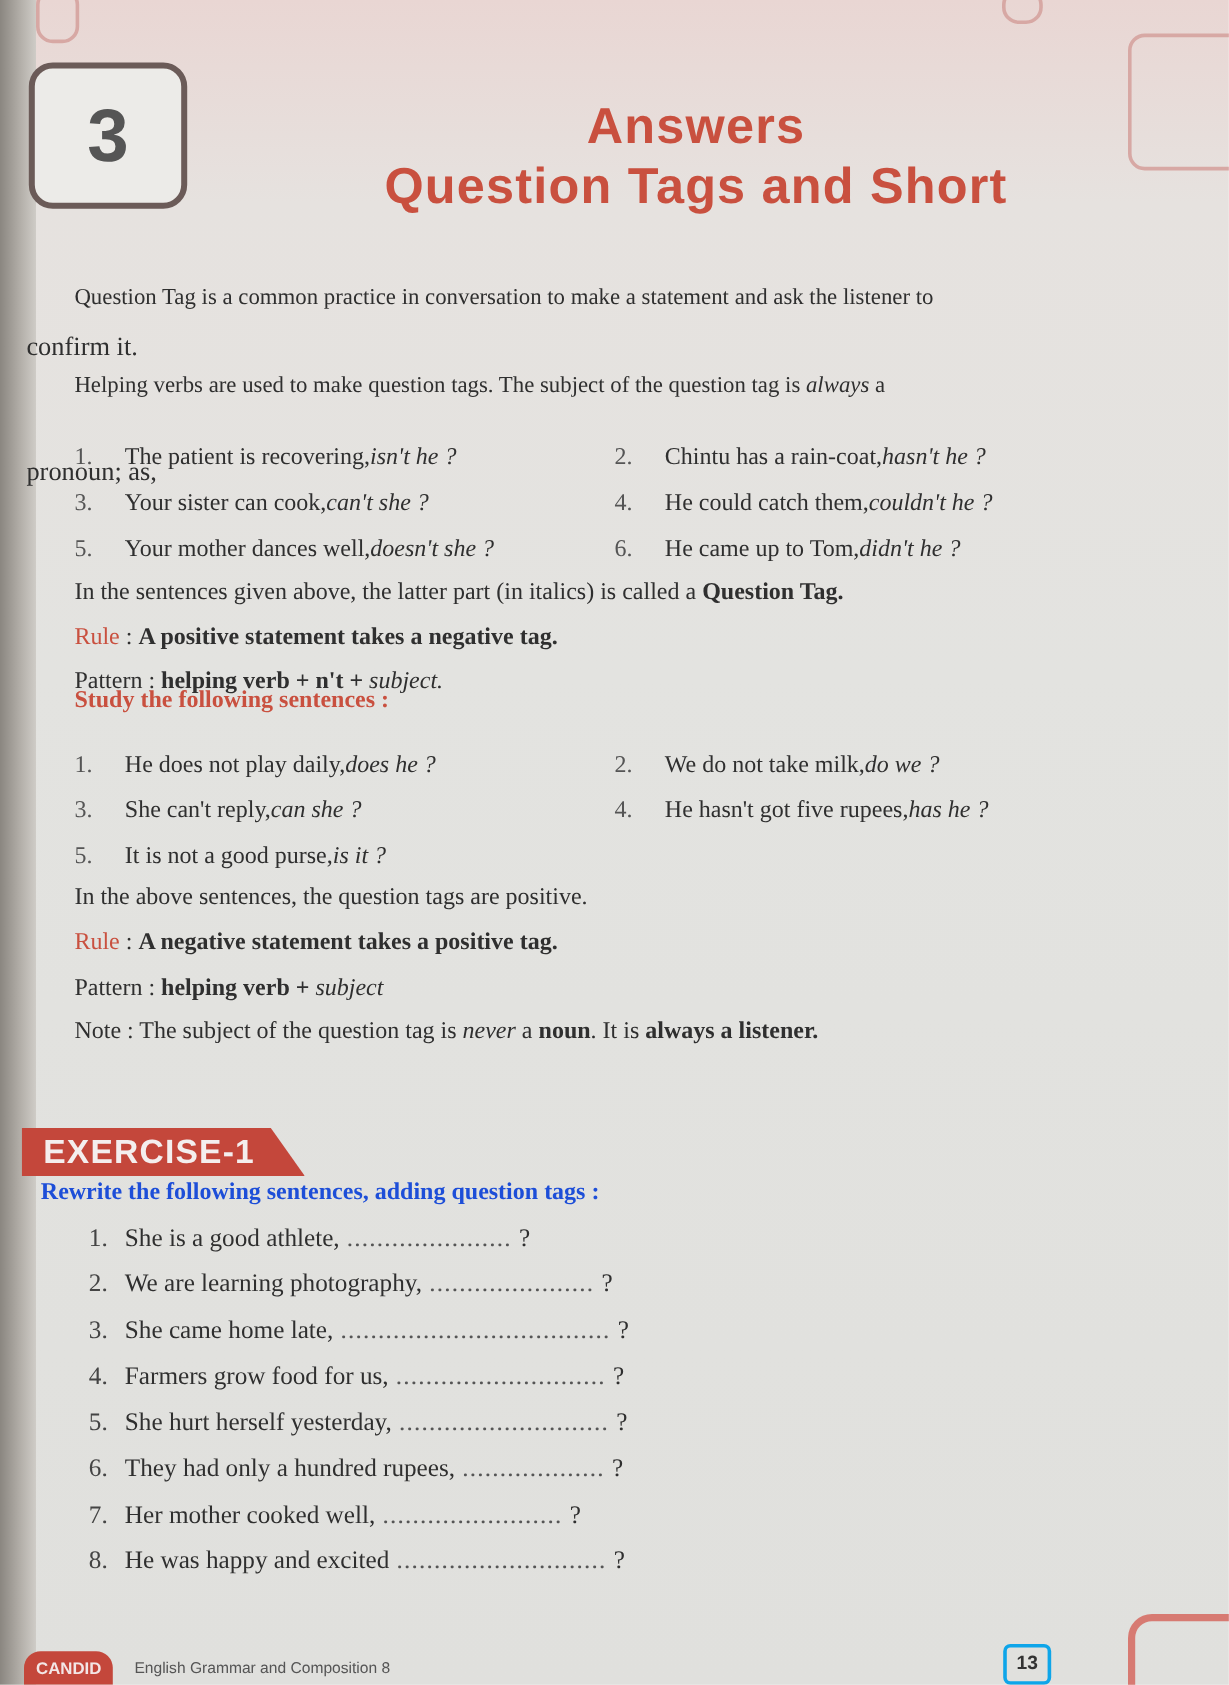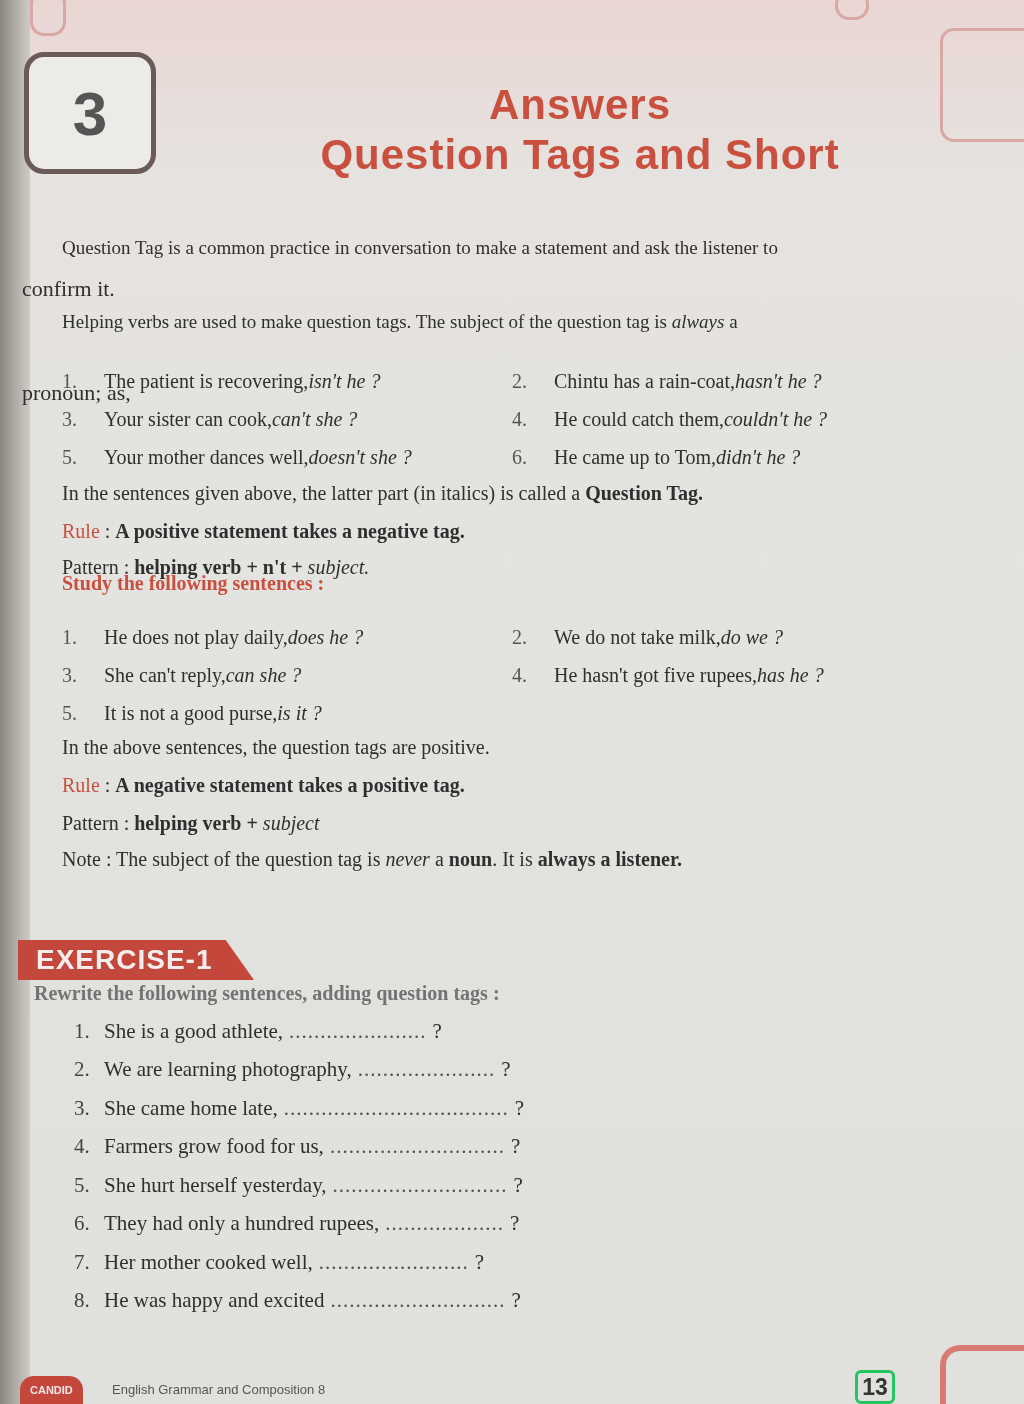--- a/index.html
+++ b/index.html
@@ -35,40 +35,40 @@
   .i { font-style: italic; }
   .b { font-weight: bold; }
   .red { color: #c9503f; }
   .line { position: absolute; left: 62px; font-size: 20px; }
   .exercise-banner {
     position: absolute; left: 18px; top: 914px; width: 236px; height: 40px;
     background: #c4473b; clip-path: polygon(0 0, 88% 0, 100% 100%, 0 100%);
     color: #f4eeee; font-family: "Liberation Sans", sans-serif; font-weight: 900;
     font-size: 28px; line-height: 40px; padding-left: 18px; box-sizing: border-box; letter-spacing: 1px; margin-top: 26px;
   }
-  .exercise-instr { position: absolute; left: 34px; top: 982px; font-size: 20px; font-weight: bold; color: #737373; }
+  .exercise-instr { position: absolute; left: 34px; top: 982px; font-size: 20px; font-weight: bold; color: #1d4ed8; }
   .ex-list { position: absolute; left: 74px; top: 1012px; font-size: 21px; }
   .ex-item { height: 38.5px; display: flex; align-items: center; }
   .ex-num { width: 30px; color: #444; }
   .dots { letter-spacing: 1px; margin-left: 6px; color: #555; }
   .qm { margin-left: 6px; }
   .footer-logo {
     position: absolute; left: 20px; top: 1376px; height: 28px; padding: 0 10px;
     background: #c4473b; color: #f3e6e6; border-radius: 14px 14px 0 0;
-    font-family: "Liberation Sans", sans-serif; font-weight: bold; font-size: 11px; line-height: 28px;
+    font-family: "Liberation Sans", sans-serif; font-weight: bold; font-size: 14px; line-height: 28px;
   }
   .footer-title {
     position: absolute; left: 112px; top: 1382px; font-family: "Liberation Sans", sans-serif;
     font-size: 13px; color: #555;
   }
   .page-num {
     position: absolute; left: 836px; top: 1370px; width: 40px; height: 34px;
-    border: 3px solid #22c55e; border-radius: 6px; box-sizing: border-box;
-    font-family: "Liberation Sans", sans-serif; font-weight: bold; font-size: 23px;
-    display: flex; align-items: center; justify-content: center; color: #333; margin-left: 19px;
+    border: 3px solid #0ea5e9; border-radius: 6px; box-sizing: border-box;
+    font-family: "Liberation Sans", sans-serif; font-weight: bold; font-size: 16px;
+    display: flex; align-items: center; justify-content: center; color: #333;
   }
   .corner-frame {
     position: absolute; left: 940px; top: 1345px; width: 90px; height: 70px;
     border-left: 6px solid #d77a72; border-top: 6px solid #d77a72; border-radius: 20px 0 0 0;
   }
 </style>
 </head>
 <body>
 
 <div class="binding"></div>

